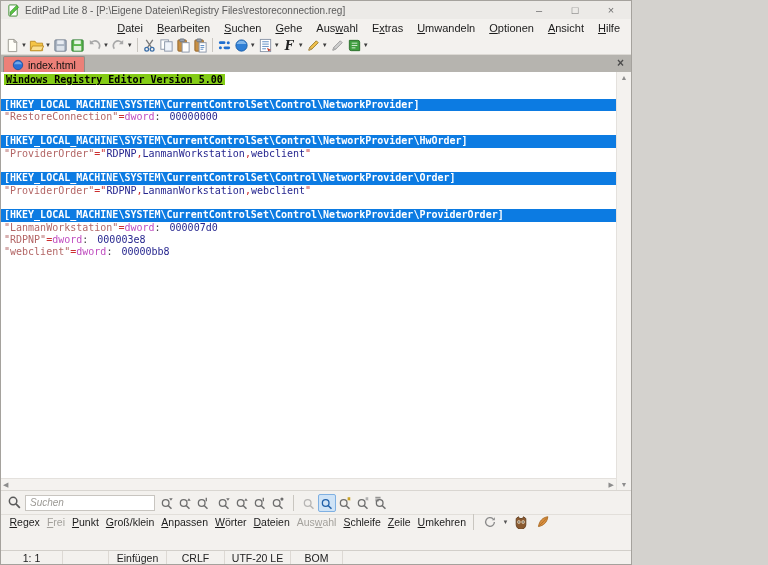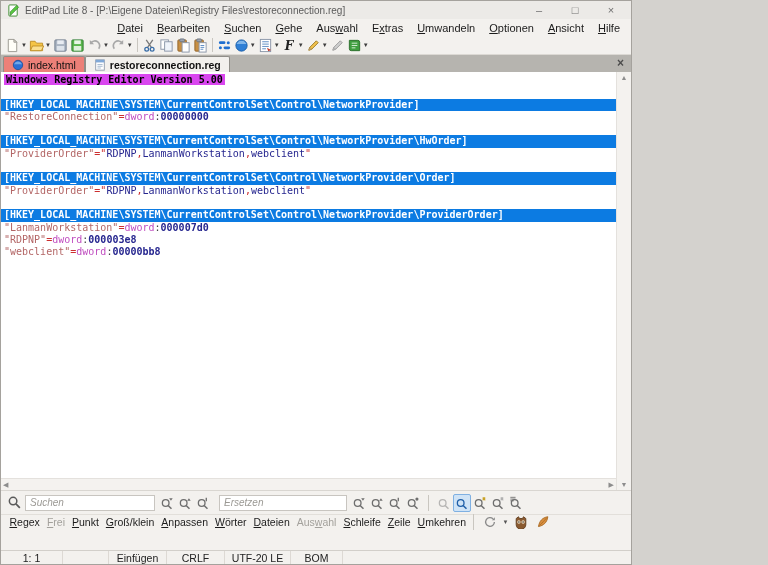--- a/index.html
+++ b/index.html
@@ -35,26 +35,26 @@
   .tab.active{background:#f2f0ed;font-weight:bold;}
   .tab-close{position:absolute;right:7px;top:1px;color:#4c4c4c;font-size:12px;line-height:15px;font-weight:bold;}
 
   
   .editor-wrap{flex:1 1 auto;display:flex;background:#fff;min-height:0;}
   .editor-col{flex:1 1 auto;display:flex;flex-direction:column;min-width:0;}
   .editor{flex:1 1 auto;overflow:hidden;padding-top:2px;font-family:"DejaVu Sans Mono",monospace;
           font-size:10px;line-height:12.3px;white-space:pre;cursor:text;}
   .ln{height:12.3px;padding-left:3px;}
   .ln.key{background:#0c7be2;color:#fff;font-weight:bold;}
-  .reg-title{background:#d946ef;color:#000;font-weight:bold;padding:0 2px;}
+  .reg-title{background:#84cc16;color:#000;font-weight:bold;padding:0 2px;text-decoration:underline;}
   .tk-name{color:#b36666;}
   .tk-eq{color:#cc2f2f;}
   .tk-kw{color:#c04ec0;}
   .tk-colon{color:#444;}
-  .tk-num{color:#26268f;font-weight:bold;}
+  .tk-num{color:#26268f;font-weight:normal;margin-left:9px;}
   .tk-str{color:#26268f;font-weight:normal;}
   .tk-punct{color:#cc2f2f;}
   .h-scroll{height:12px;background:#f4f2ef;border-top:1px solid #e4e1dd;display:flex;align-items:center;
             justify-content:space-between;padding:0 2px;color:#8d8d8d;font-size:7px;flex:0 0 auto;}
   .v-scroll{width:15px;background:#f4f2ef;border-left:1px solid #e4e1dd;display:flex;flex-direction:column;
             justify-content:space-between;align-items:center;padding:2px 0;color:#8d8d8d;font-size:7px;flex:0 0 auto;}
 
   
   .search-panel{height:24px;display:flex;align-items:center;gap:3px;padding:0 6px;border-top:1px solid #d9d6d1;flex:0 0 auto;}
   .search-panel .panel-icon svg{width:15px;height:15px;display:block;}
@@ -281,30 +281,20 @@
     <div class="tab modified">
       <span>
         <svg viewBox="0 0 14 14">
             <circle cx="7" cy="7" r="5.5" fill="#2a6fd4"></circle>
             <path d="M2.2 6a5.3 5.3 0 0 1 9.6 0z" fill="#6fa8e8"></path>
             <circle cx="7" cy="7" r="5.5" fill="none" stroke="#1a4f9e"></circle>
           </svg>
       </span>
       <span>index.html</span>
     </div>
-    <div class="tab active">
-      <span>
-        <svg viewBox="0 0 14 14">
-            <rect x="2" y="1" width="10" height="12" fill="#ffffff" stroke="#8a96a8"></rect>
-            <rect x="2" y="1" width="10" height="3" fill="#7fa8d8"></rect>
-            <path d="M4 6.5h6M4 8.5h6M4 10.5h4" stroke="#9ab0c8" stroke-width="1"></path>
-          </svg>
-      </span>
-      <span>restoreconnection.reg</span>
-    </div>
     <span class="tab-close">×</span>
   </div>
 
   <div class="editor-wrap">
     <div class="editor-col">
       <div class="editor" id="editor"><div class="ln"><span class="reg-title">Windows Registry Editor Version 5.00</span></div><div class="ln"></div><div class="ln key">[HKEY_LOCAL_MACHINE\SYSTEM\CurrentControlSet\Control\NetworkProvider]</div><div class="ln val"><span class="tk-name">"RestoreConnection"</span><span class="tk-eq">=</span><span class="tk-kw">dword</span><span class="tk-colon">:</span><span class="tk-num">00000000</span></div><div class="ln"></div><div class="ln key">[HKEY_LOCAL_MACHINE\SYSTEM\CurrentControlSet\Control\NetworkProvider\HwOrder]</div><div class="ln val"><span class="tk-name">"ProviderOrder"</span><span class="tk-eq">=</span><span class="tk-punct">"</span><span class="tk-str">RDPNP</span><span class="tk-punct">,</span><span class="tk-str">LanmanWorkstation</span><span class="tk-punct">,</span><span class="tk-str">webclient</span><span class="tk-punct">"</span></div><div class="ln"></div><div class="ln key">[HKEY_LOCAL_MACHINE\SYSTEM\CurrentControlSet\Control\NetworkProvider\Order]</div><div class="ln val"><span class="tk-name">"ProviderOrder"</span><span class="tk-eq">=</span><span class="tk-punct">"</span><span class="tk-str">RDPNP</span><span class="tk-punct">,</span><span class="tk-str">LanmanWorkstation</span><span class="tk-punct">,</span><span class="tk-str">webclient</span><span class="tk-punct">"</span></div><div class="ln"></div><div class="ln key">[HKEY_LOCAL_MACHINE\SYSTEM\CurrentControlSet\Control\NetworkProvider\ProviderOrder]</div><div class="ln val"><span class="tk-name">"LanmanWorkstation"</span><span class="tk-eq">=</span><span class="tk-kw">dword</span><span class="tk-colon">:</span><span class="tk-num">000007d0</span></div><div class="ln val"><span class="tk-name">"RDPNP"</span><span class="tk-eq">=</span><span class="tk-kw">dword</span><span class="tk-colon">:</span><span class="tk-num">000003e8</span></div><div class="ln val"><span class="tk-name">"webclient"</span><span class="tk-eq">=</span><span class="tk-kw">dword</span><span class="tk-colon">:</span><span class="tk-num">00000bb8</span></div></div>
       <div class="h-scroll">
         <span>◀</span>
         <span>▶</span>
       </div>
@@ -339,21 +329,20 @@
           </svg>
         </span>
         <span class="sp-btn">
           <svg viewBox="0 0 16 16">
             <circle cx="6.5" cy="8" r="3.8" fill="none" stroke="#6e6e6e" stroke-width="1.5"></circle>
             <path d="M9.3 10.8l3.8 3.8" stroke="#6e6e6e" stroke-width="1.7"></path>
             <rect x="11" y="2" width="1.5" height="4" fill="#6e6e6e"></rect>
           </svg>
         </span>
       </span>
-    <input class="search-input" style="width: 128px; margin-left: 4px;" placeholder="Ersetzen">
     <span id="replace-btns" style="display:flex;align-items:center;">
         <span class="sp-btn">
           <svg viewBox="0 0 16 16">
             <circle cx="6.5" cy="8" r="3.8" fill="none" stroke="#6e6e6e" stroke-width="1.5"></circle>
             <path d="M9.3 10.8l3.8 3.8" stroke="#6e6e6e" stroke-width="1.7"></path>
             <path d="M10.5 2.5h4l-2 3z" fill="#6e6e6e"></path>
           </svg>
         </span>
         <span class="sp-btn">
           <svg viewBox="0 0 16 16">

